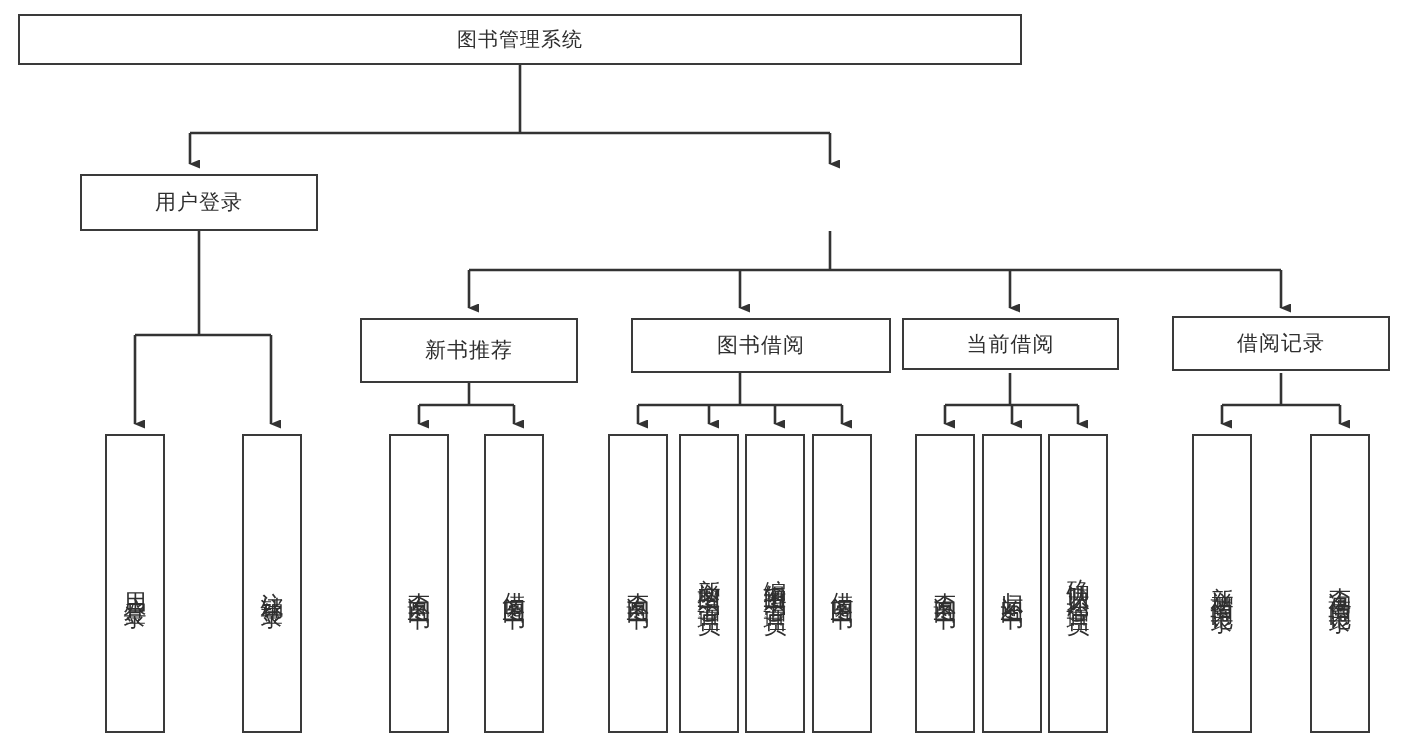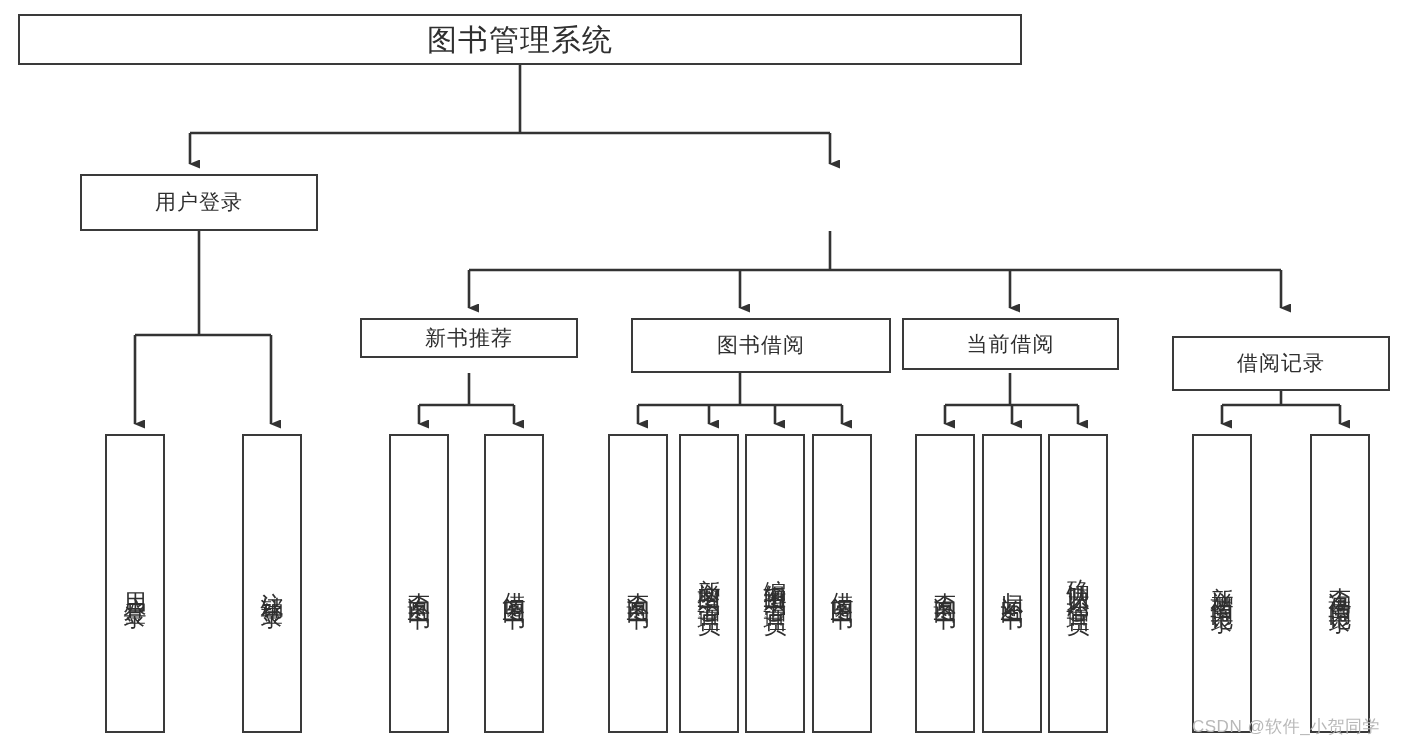--- a/index.html
+++ b/index.html
@@ -45,21 +45,21 @@
     line-height: 1.18;
     white-space: nowrap;
     color: #2f2f2f;
   }
   
   .node.horiz .node-label {
     font-size: 21px;
     letter-spacing: 1px;
   }
   .node.root .node-label {
-    font-size: 30px;
+    font-size: 20px;
     letter-spacing: 1px;
   }
   
   .node.vert {
     align-items: center;
     justify-content: center;
     padding: 4px 0;
   }
   .node.vert .node-label {
     writing-mode: vertical-rl;
@@ -137,30 +137,30 @@
   </svg>
 
   <div class="node root horiz" style="left:18px; top:14px; width:1004px; height:51px;">
     <span class="node-label">图书管理系统</span>
   </div>
 
   <div class="node horiz" style="left:80px; top:174px; width:238px; height:57px;">
     <span class="node-label">用户登录</span>
   </div>
 
-  <div class="node horiz" style="left:360px; top:318px; width:218px; height:40px;">
+  <div class="node horiz" style="left:360px; top:318px; width:218px; height:65px;">
     <span class="node-label">新书推荐</span>
   </div>
   <div class="node horiz" style="left:631px; top:318px; width:260px; height:55px;">
     <span class="node-label">图书借阅</span>
   </div>
   <div class="node horiz" style="left:902px; top:318px; width:217px; height:52px;">
     <span class="node-label">当前借阅</span>
   </div>
-  <div class="node horiz" style="left:1172px; top:336px; width:218px; height:55px;">
+  <div class="node horiz" style="left:1172px; top:316px; width:218px; height:55px;">
     <span class="node-label">借阅记录</span>
   </div>
 
   <div class="node vert" style="left:105px; top:434px; width:60px; height:299px;">
     <span class="node-label">用户登录</span>
   </div>
   <div class="node vert" style="left:242px; top:434px; width:60px; height:299px;">
     <span class="node-label">注销登录</span>
   </div>
 
@@ -194,15 +194,14 @@
     <span class="node-label">确认归还（管理员）</span>
   </div>
 
   <div class="node vert" style="left:1192px; top:434px; width:60px; height:299px;">
     <span class="node-label">新增借阅记录</span>
   </div>
   <div class="node vert" style="left:1310px; top:434px; width:60px; height:299px;">
     <span class="node-label">查询借阅记录</span>
   </div>
 
-  <div class="watermark" style="left:1192px; top:715px;">CSDN @软件_小贺同学</div>
 
 </div>
 
 </body></html>

